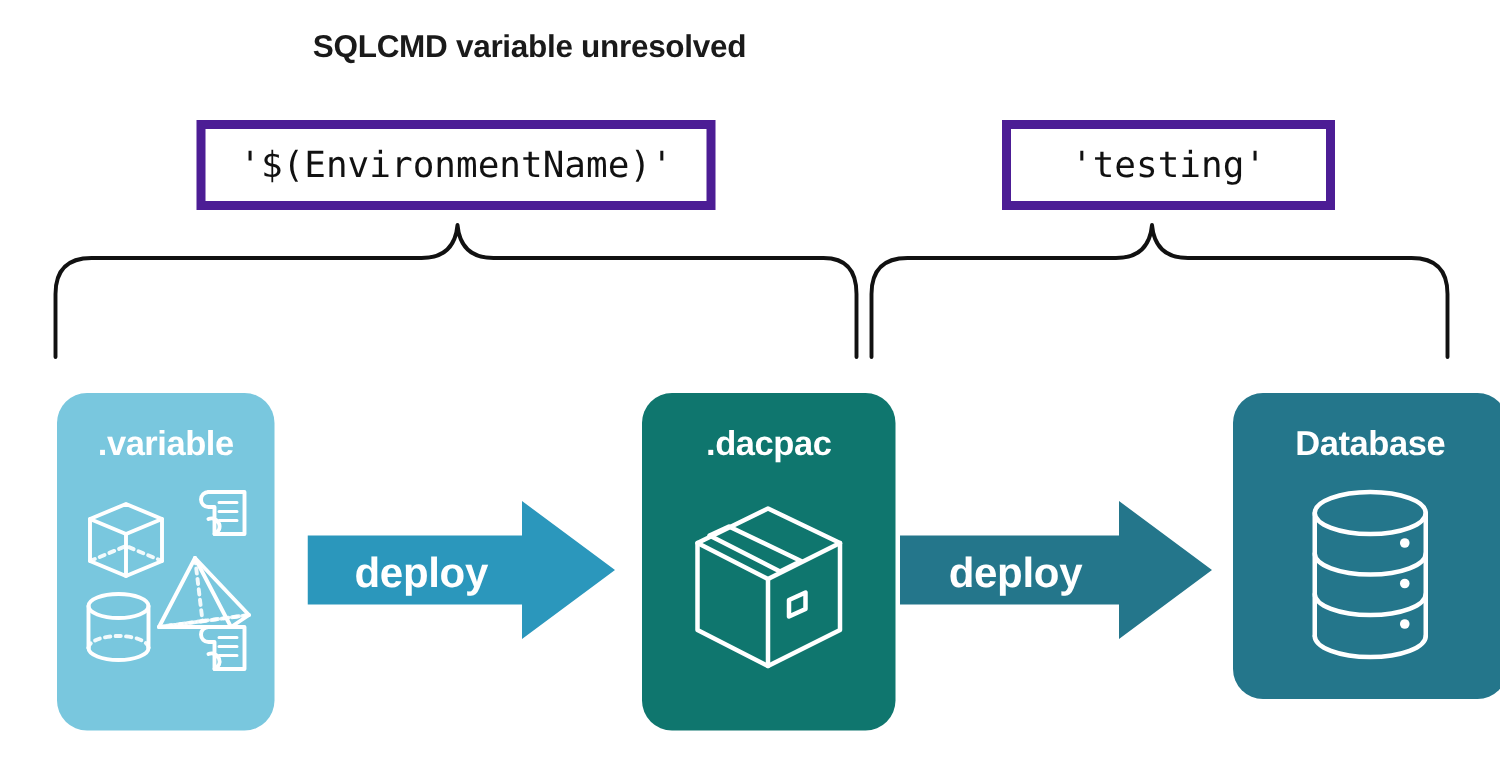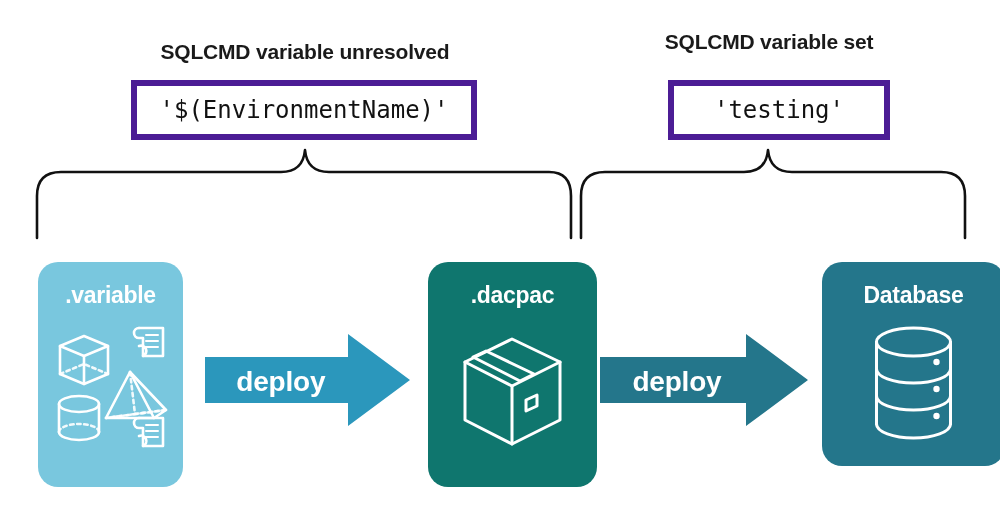--- a/index.html
+++ b/index.html
@@ -26,21 +26,21 @@
   .heading {
     position: absolute;
     font-family: "Liberation Sans", sans-serif;
     font-weight: bold;
     font-size: 21px;
     color: #1a1a1a;
     letter-spacing: -0.2px;
     text-align: center;
     white-space: nowrap;
   }
-  #heading-unresolved { left: 0px;   top: 40px; width: 610px; }
+  #heading-unresolved { left: 0px;   top: 20px; width: 610px; padding-left: 48px; }
   #heading-set        { left: 573px; top: 30px; width: 392px; }
 
   
   .code-box {
     position: absolute;
     box-sizing: border-box;
     border: 6px solid #4c1d95;
     background: #ffffff;
     display: flex;
     align-items: center;
@@ -109,21 +109,20 @@
   #arrow-deploy { left: 600px; top: 334px; width: 208px; height: 92px; }
   #arrow-deploy .arrow-label { top: 32px; }
 </style>
 </head>
 <body>
 
 <div id="canvas">
 
   <div class="heading" id="heading-unresolved">SQLCMD variable unresolved</div>
 
-  <div class="heading" id="heading-set">SQLCMD variable set</div>
 
   <div class="code-box" id="code-box-unresolved">'$(EnvironmentName)'</div>
 
   <div class="code-box" id="code-box-set">'testing'</div>
 
   <svg id="braces" viewBox="0 0 1000 522">
 
     <path d="M 37,238
              L 37,196
              Q 37,172 61,172

